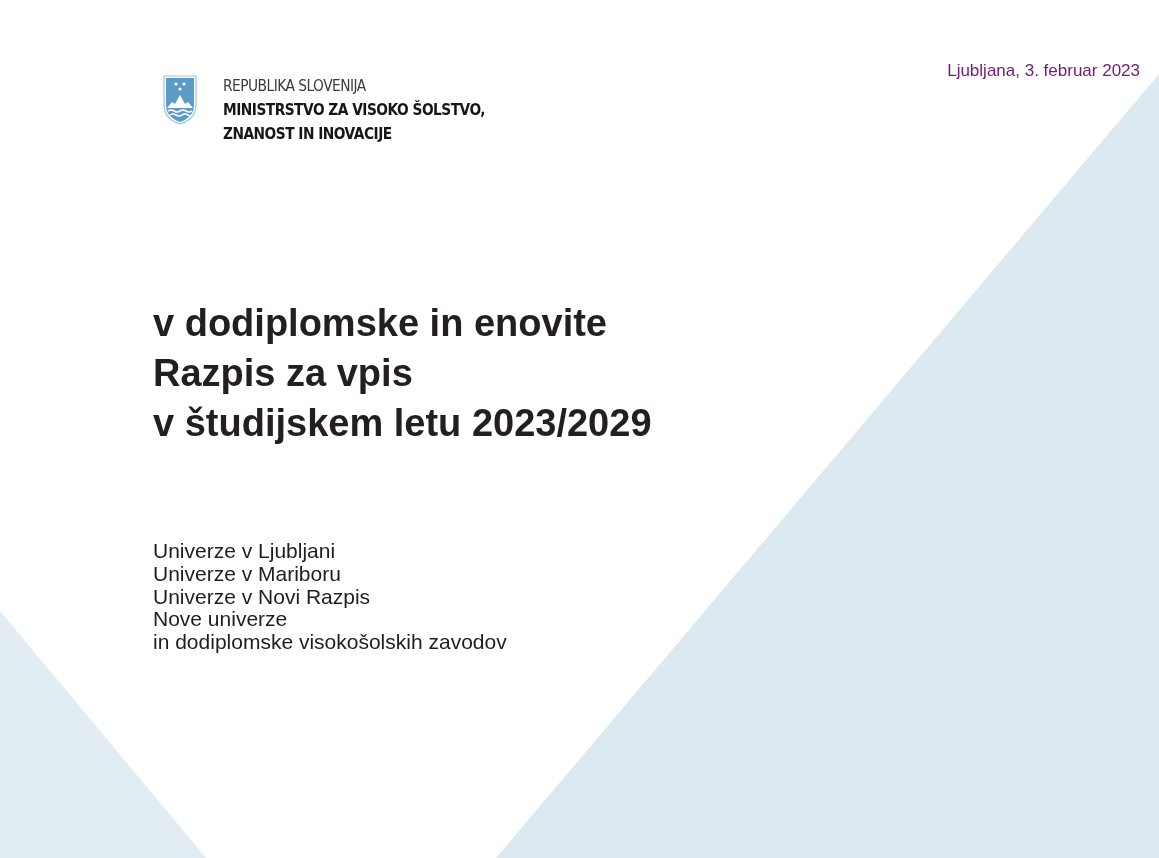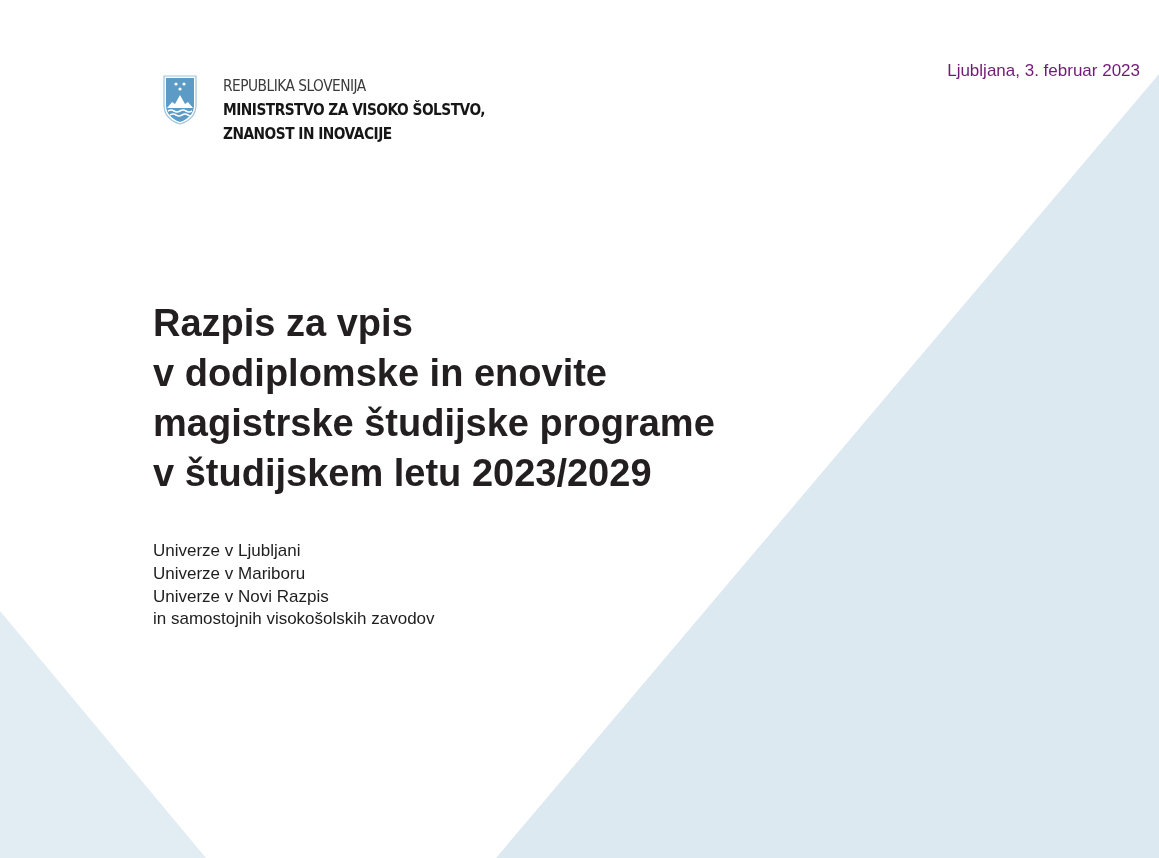--- a/index.html
+++ b/index.html
@@ -75,21 +75,21 @@
       white-space: nowrap;
     }
     .title span { display: block; }
     .institutions {
       position: absolute;
       left: 153px;
       top: 540px;
       margin: 0;
       padding: 0;
       list-style: none;
-      font-size: 17px;
+      font-size: 21px;
       line-height: 22.8px;
       color: #1e1e1e;
       z-index: 1;
     }
   </style>
 </head>
 <body>
 
 <svg class="bg-shapes" viewBox="0 0 1159 858" xmlns="http://www.w3.org/2000/svg">
   <polygon points="1159,74 1159,858 496,858" fill="#dce9f1"></polygon>
@@ -115,24 +115,24 @@
   <div class="logo-text">
     <div class="logo-line-1">REPUBLIKA SLOVENIJA</div>
     <div class="logo-line-2">MINISTRSTVO ZA VISOKO ŠOLSTVO,</div>
     <div class="logo-line-3">ZNANOST IN INOVACIJE</div>
   </div>
 </div>
 
 <div class="date">Ljubljana, 3. februar 2023</div>
 
 <h1 class="title">
+  <span>v dodiplomske in enovite</span>
   <span>Razpis za vpis</span>
-  <span>v dodiplomske in enovite</span>
-  <span>magistrske študijske programe</span>
   <span>v študijskem letu 2023/2029</span>
 </h1>
 
 <ul class="institutions">
   <li>Univerze v Ljubljani</li>
   <li>Univerze v Mariboru</li>
   <li>Univerze v Novi Razpis</li>
-  <li>in samostojnih visokošolskih zavodov</li>
+  <li>Nove univerze</li>
+  <li>in dodiplomske visokošolskih zavodov</li>
 </ul>
 
 </body></html>

